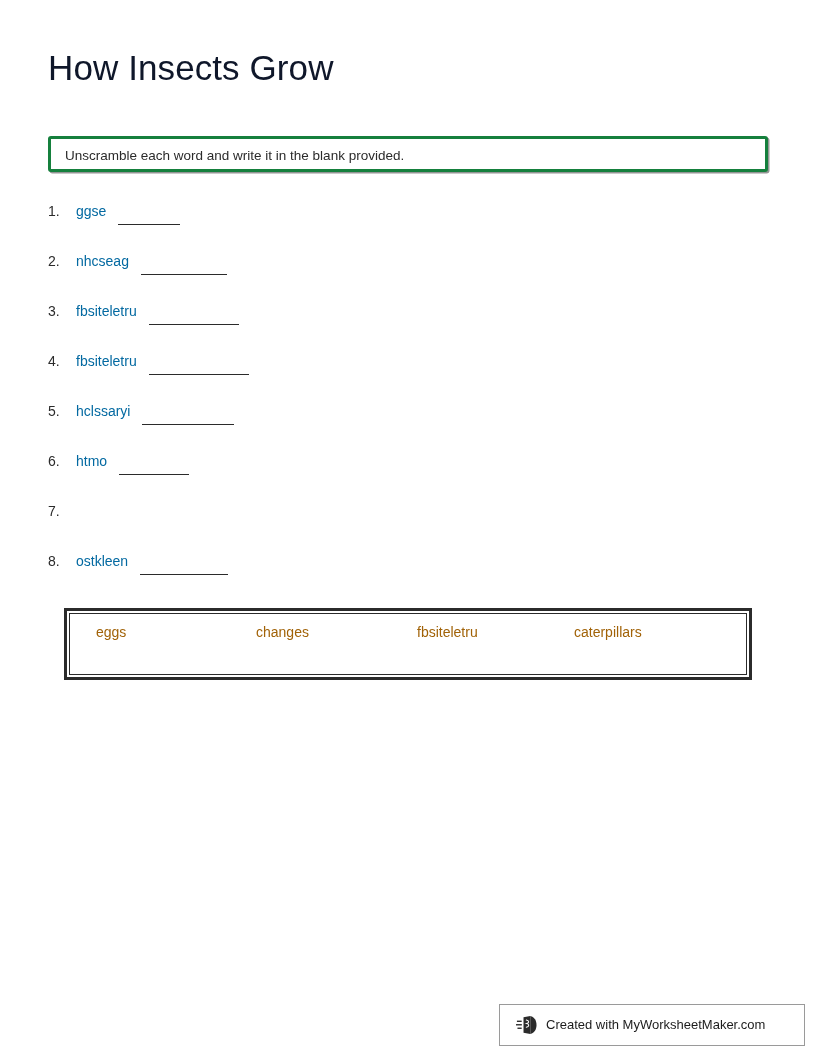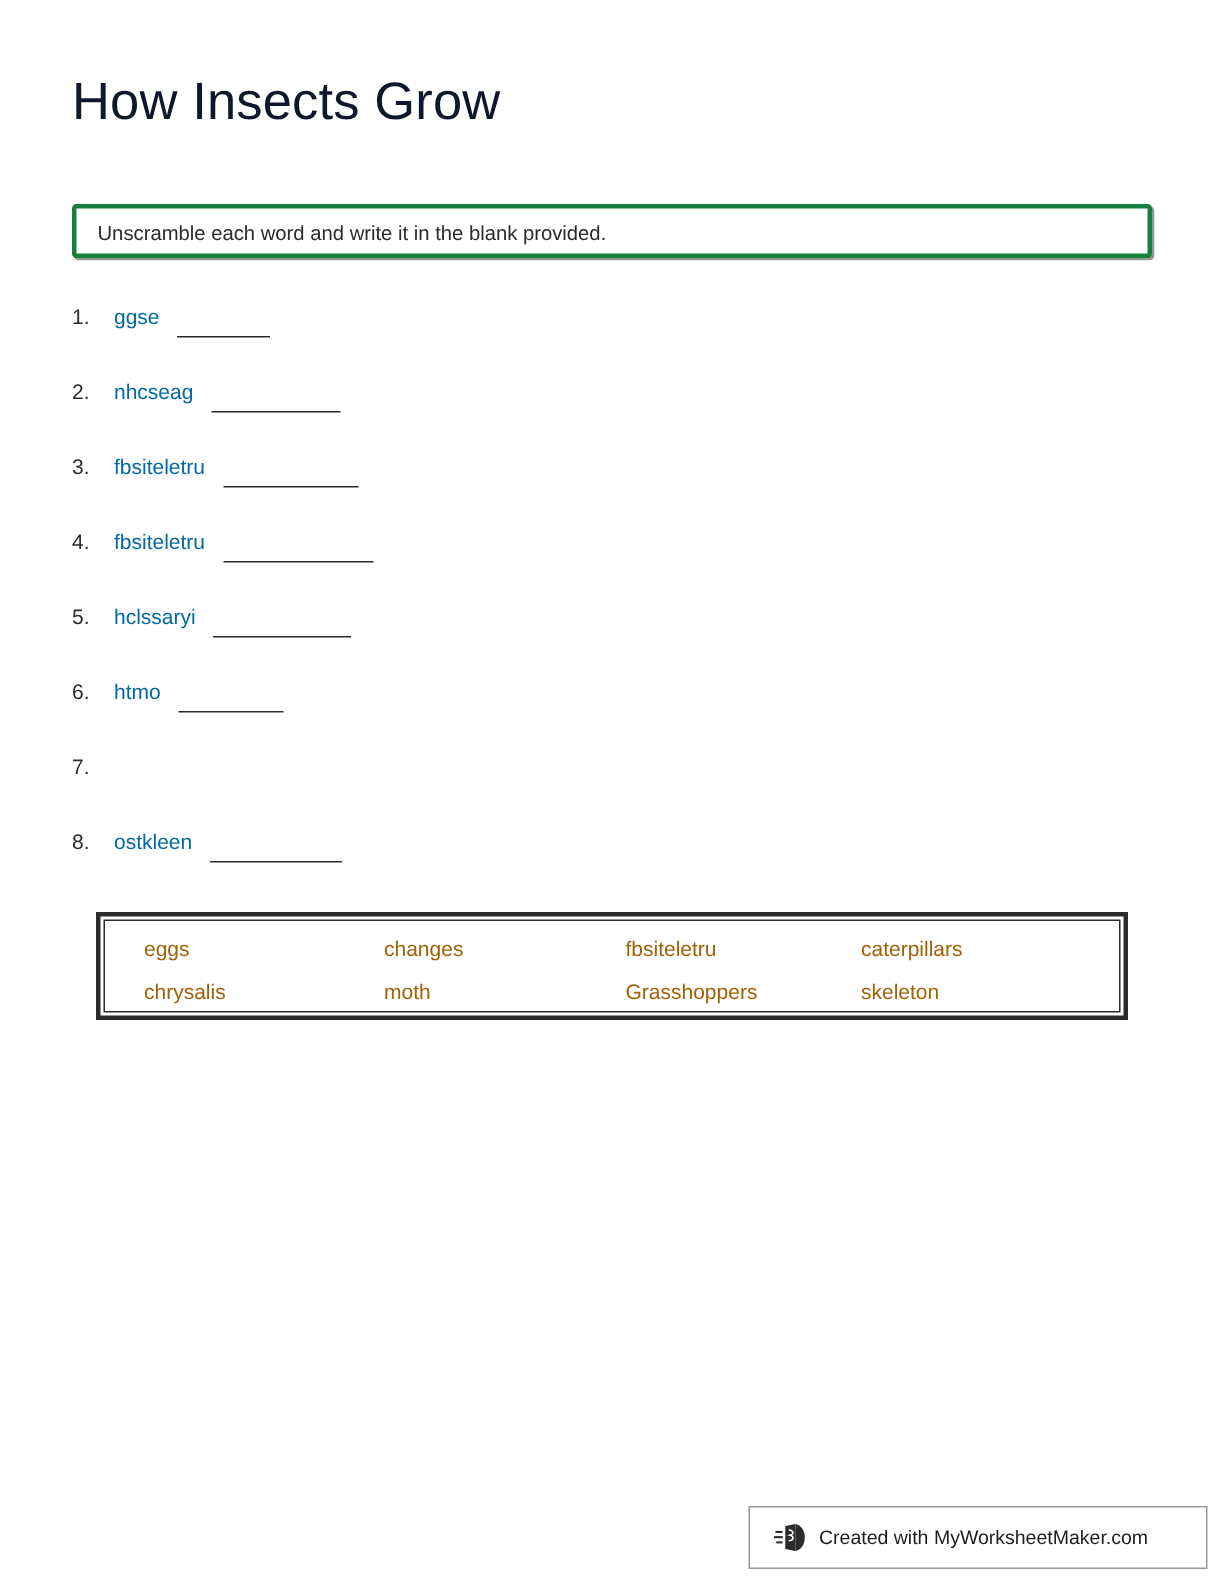--- a/index.html
+++ b/index.html
@@ -212,26 +212,20 @@
       </div>
     </div>
 
   <div class="wordbank">
     <div class="wordbank-inner">
         <div class="wb-row row-0">
           <div class="wb-cell c0">eggs</div>
           <div class="wb-cell c1">changes</div>
           <div class="wb-cell c2">fbsiteletru</div>
           <div class="wb-cell c3">caterpillars</div>
-        </div>
-        <div class="wb-row row-1">
-          <div class="wb-cell c0">chrysalis</div>
-          <div class="wb-cell c1">moth</div>
-          <div class="wb-cell c2">Grasshoppers</div>
-          <div class="wb-cell c3">skeleton</div>
         </div>
       </div>
   </div>
 
   <div class="footer-badge">
     <svg class="footer-logo" viewBox="0 0 24 24">
       <g fill="#2b2b2b">
         <rect x="1" y="7.2" width="5.2" height="1.5"></rect>
         <rect x="0" y="11" width="6.4" height="1.5"></rect>
         <rect x="1.6" y="14.8" width="4.6" height="1.5"></rect>

